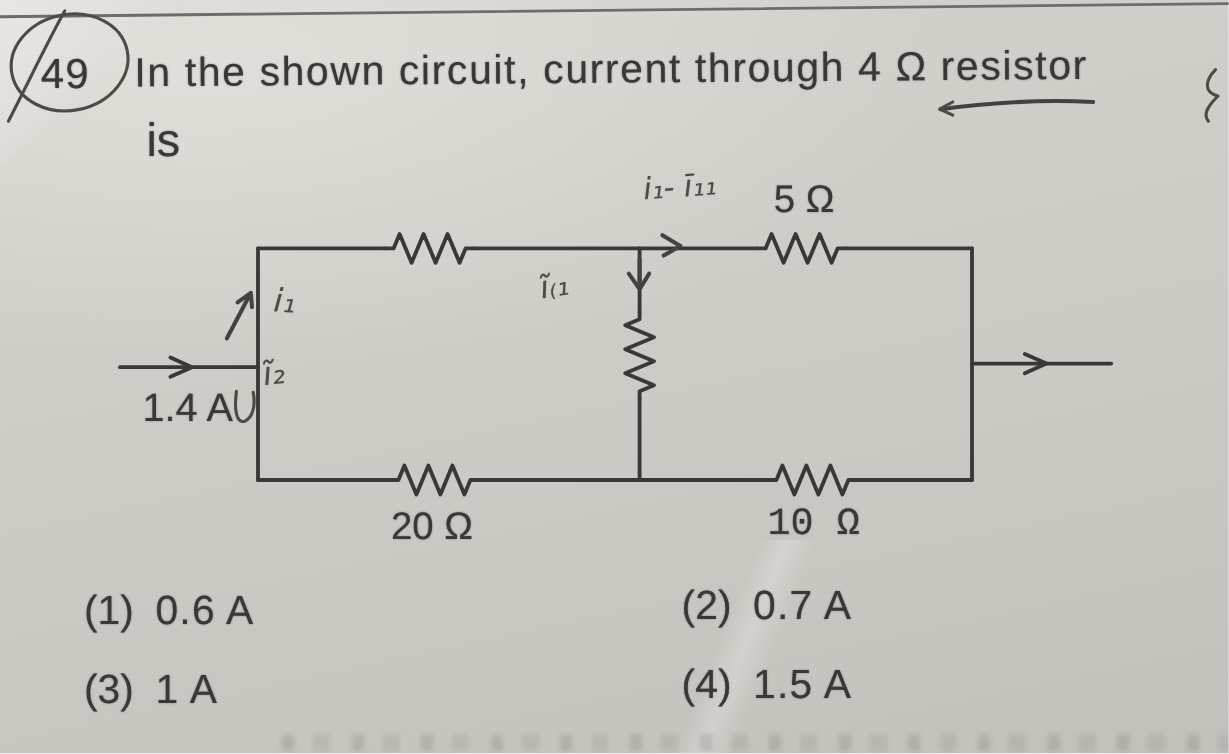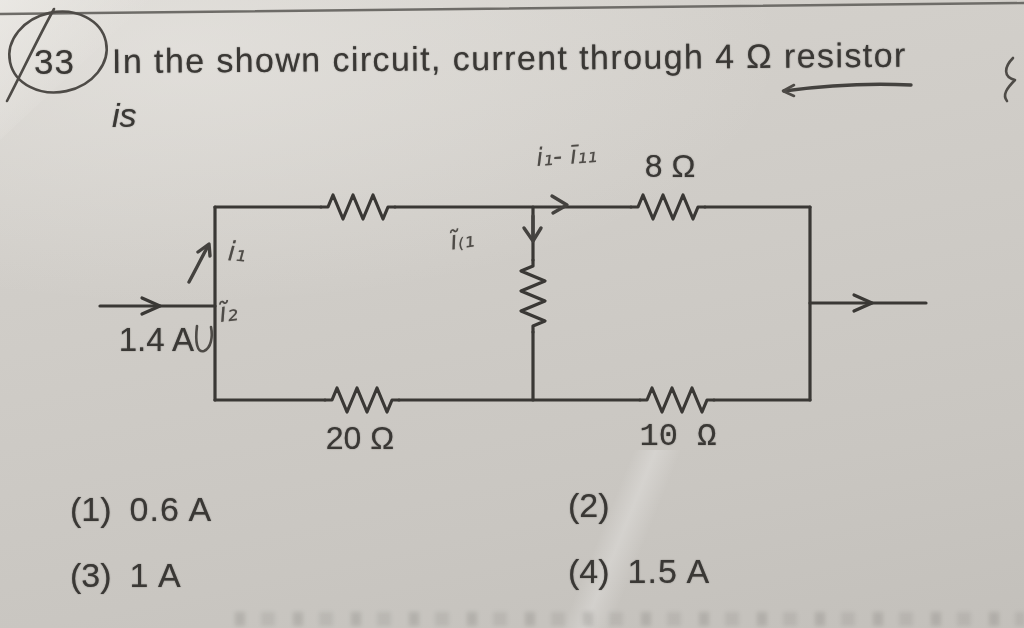--- a/index.html
+++ b/index.html
@@ -17,21 +17,21 @@
   .printed{
     color:#3a3835;
     text-shadow:0 0 1px rgba(58,56,53,.55), 0 0 2px rgba(58,56,53,.18);
     white-space:nowrap;
   }
   .qnum{left:34px;top:42px;font-size:35px;letter-spacing:1px;}
   .qline1{
     left:112px;top:42px;font-size:34px;letter-spacing:1.4px;
     transform:rotate(-0.45deg);transform-origin:left center;
   }
-  .qline2{left:112px;top:96px;font-size:34px;font-style:italic;}
+  .qline2{left:122px;top:96px;font-size:39px;}
   .rlabel{font-size:32px;text-align:center;}
   .r20{left:312px;top:148px;width:94px;}
   .r4{left:628px;top:148px;width:84px;}
   .r12{left:566px;top:276px;width:90px;text-align:left;}
   .r50{left:310px;top:420px;width:100px;}
   .r10{left:630px;top:418px;width:96px;font-family:Liberation Mono, monospace;}
   .src{left:90px;top:321px;width:104px;font-size:33px;text-align:right;}
   .hand{
     font-family:"DejaVu Sans", sans-serif;
     font-style:italic;
@@ -115,40 +115,41 @@
     <path class="printed-stroke" d="M854,295 L872,303 L854,311"></path>
 
     <path class="hand-bold" d="M189,282 C195,271 201,259 208,246"></path>
     <path class="hand-bold" d="M198,252 L209,244 L210,256"></path>
     <path class="hand-bold" d="M552,196 L567,205 L553,213"></path>
     <path class="hand-bold" d="M533,216 L533,238"></path>
     <path class="hand-bold" d="M524,228 L533,241 L541,228"></path>
     <path class="hand-stroke" d="M197,326 C195,342 197,353 204,351 C211,348 213,337 211,327"></path>
   </svg>
 
-  <div class="abs printed qnum">33</div>
+  <div class="abs printed qnum">49</div>
   <div class="abs printed qline1">In the shown circuit, current through 4 Ω resistor</div>
   <div class="abs printed qline2">is</div>
 
-  <div class="abs printed rlabel r4">8 Ω</div>
+  <div class="abs printed rlabel r4">5 Ω</div>
   <div class="abs printed rlabel r50">20 Ω</div>
   <div class="abs printed rlabel r10">10 Ω</div>
   <div class="abs printed src">1.4 A</div>
 
   <div class="abs hand hw-top">i₁- ī₁₁</div>
   <div class="abs hand hw-mid">ĩ₍₁</div>
   <div class="abs hand hw-i1">i₁</div>
   <div class="abs hand hw-i2">ĩ₂</div>
 
   <div class="abs printed opt opt1">
     <span class="l">(1)</span>
     <span class="v">0.6 A</span>
   </div>
   <div class="abs printed opt opt2">
     <span class="l">(2)</span>
+    <span class="v">0.7 A</span>
   </div>
   <div class="abs printed opt opt3">
     <span class="l">(3)</span>
     <span class="v">1 A</span>
   </div>
   <div class="abs printed opt opt4">
     <span class="l">(4)</span>
     <span class="v">1.5 A</span>
   </div>
 

